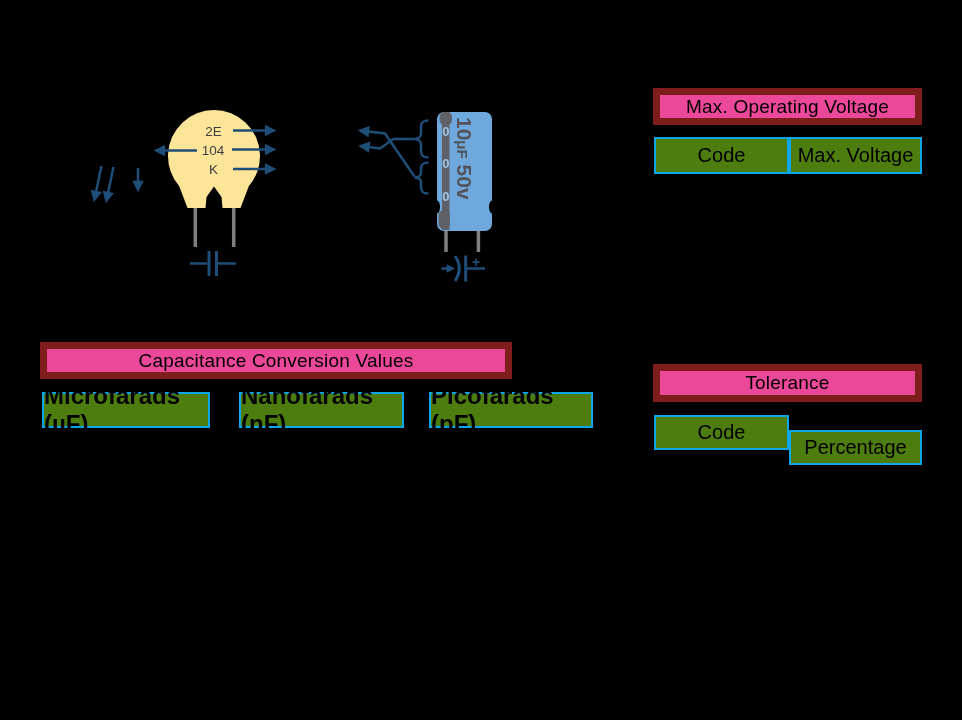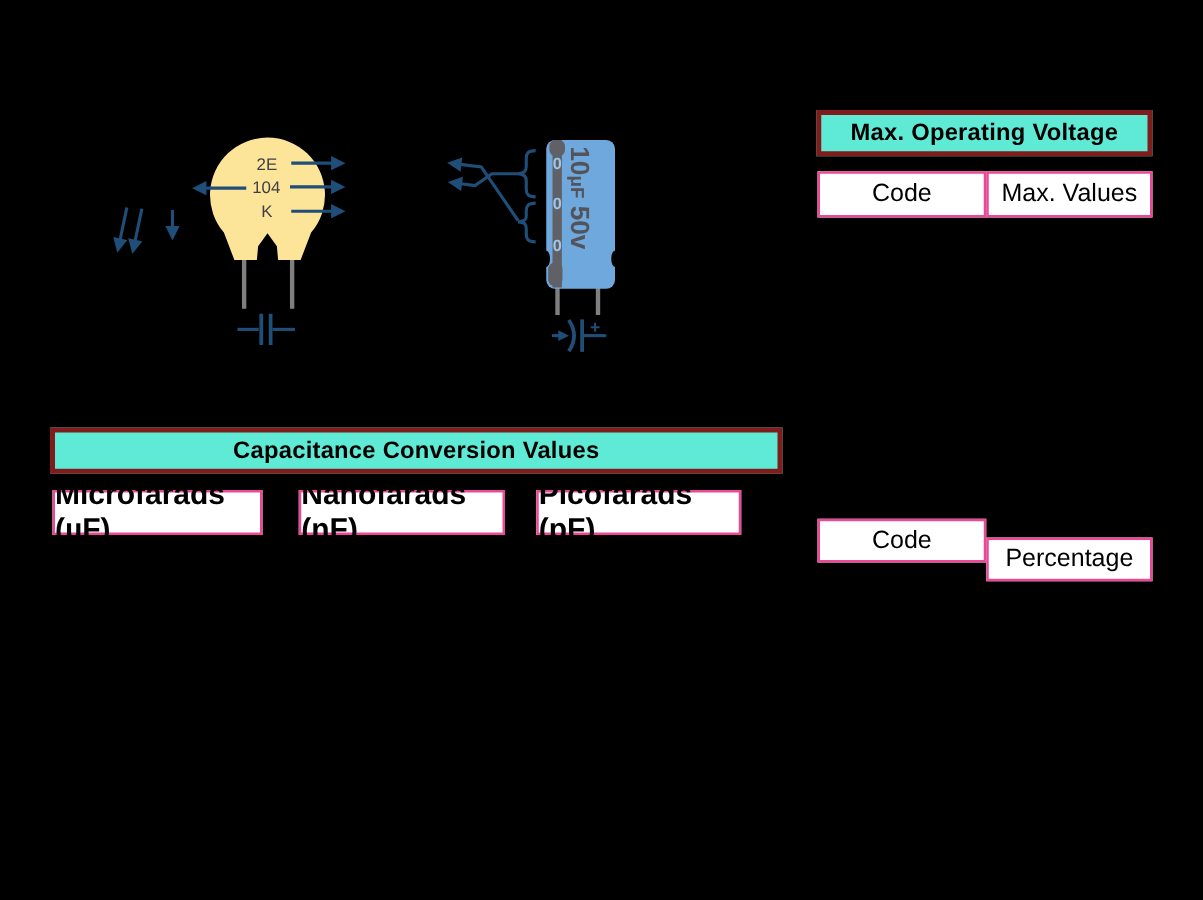--- a/index.html
+++ b/index.html
@@ -3,25 +3,25 @@
 <meta charset="utf-8">
 <style>
   html,body{margin:0;padding:0;background:#000;}
   .stage{
     position:relative;width:962px;height:720px;background:#000;overflow:hidden;
     font-family:"Liberation Sans", sans-serif;
   }
   .stage svg{position:absolute;left:0;top:0;}
   .box{position:absolute;box-sizing:border-box;display:flex;align-items:center;justify-content:center;}
   .hdr{
-    background:#5eead4;border:4px solid #7f1d1d;color:#000;
-    font-size:19px;font-weight:bold;letter-spacing:.2px;
+    background:#ec4899;border:7px solid #7f1d1d;color:#000;
+    font-size:19px;font-weight:normal;letter-spacing:.2px;
   }
   .cell{
-    background:#ffffff;border:2px solid #ec4899;color:#000;font-size:20px;font-weight:normal;
+    background:#4d7c0f;border:2px solid #0ea5e9;color:#000;font-size:20px;font-weight:normal;
   }
   .cell.bold{font-weight:bold;font-size:24px;}
   svg text{font-family:"Liberation Sans", sans-serif;}
 </style>
 </head>
 <body>
 
 <div class="stage">
 
   <svg width="962" height="720" viewBox="0 0 962 720">
@@ -98,23 +98,24 @@
         <path d="M 455 256 Q 463.5 268.5 455 281" fill="none" stroke="#1F4E79" stroke-width="3"></path>
         <line x1="465.7" y1="255.5" x2="465.7" y2="281.5" stroke="#1F4E79" stroke-width="3"></line>
         <line x1="465.7" y1="268.5" x2="485" y2="268.5" stroke="#1F4E79" stroke-width="2.5"></line>
         <text x="476" y="266.5" text-anchor="middle" font-size="14" font-weight="bold" fill="#1F4E79">+</text>
       </g>
     </g>
   </svg>
 
   <div class="box hdr" style="left:653px;top:88px;width:269px;height:37px;">Max. Operating Voltage</div>
   <div class="box cell" style="left:654px;top:137px;width:135px;height:37px;">Code</div>
-  <div class="box cell" style="left:789px;top:137px;width:133px;height:37px;">Max. Values</div>
+  <div class="box cell" style="left:789px;top:137px;width:133px;height:37px;">Max. Voltage</div>
 
+  <div class="box hdr" style="left:653px;top:364px;width:269px;height:38px;">Tolerance</div>
   <div class="box cell" style="left:654px;top:415px;width:135px;height:35px;">Code</div>
   <div class="box cell" style="left:789px;top:430px;width:133px;height:35px;">Percentage</div>
 
-  <div class="box hdr" style="left:40px;top:342px;width:586px;height:37px;">Capacitance Conversion Values</div>
+  <div class="box hdr" style="left:40px;top:342px;width:472px;height:37px;">Capacitance Conversion Values</div>
   <div class="box cell bold" style="left:42px;top:392px;width:168px;height:36px;">Microfarads (µF)</div>
   <div class="box cell bold" style="left:429px;top:392px;width:164px;height:36px;">Picofarads (pF)</div>
   <div class="box cell bold" style="left:239px;top:392px;width:165px;height:36px;">Nanofarads (nF)</div>
 
 </div>
 
 </body></html>

